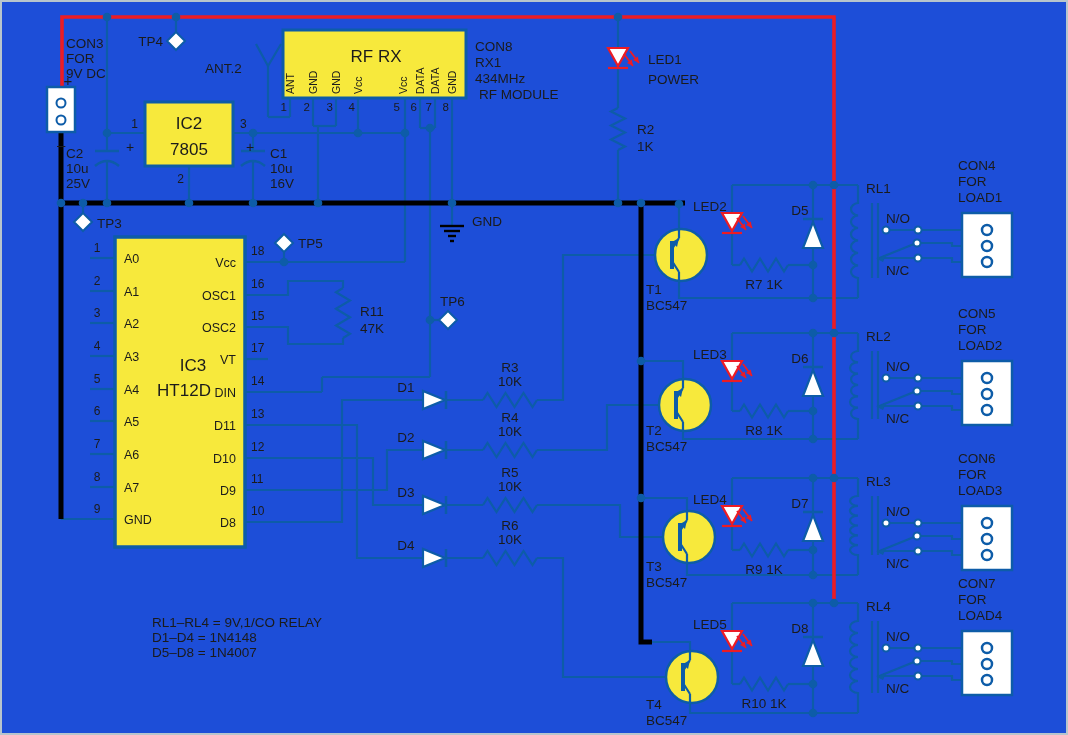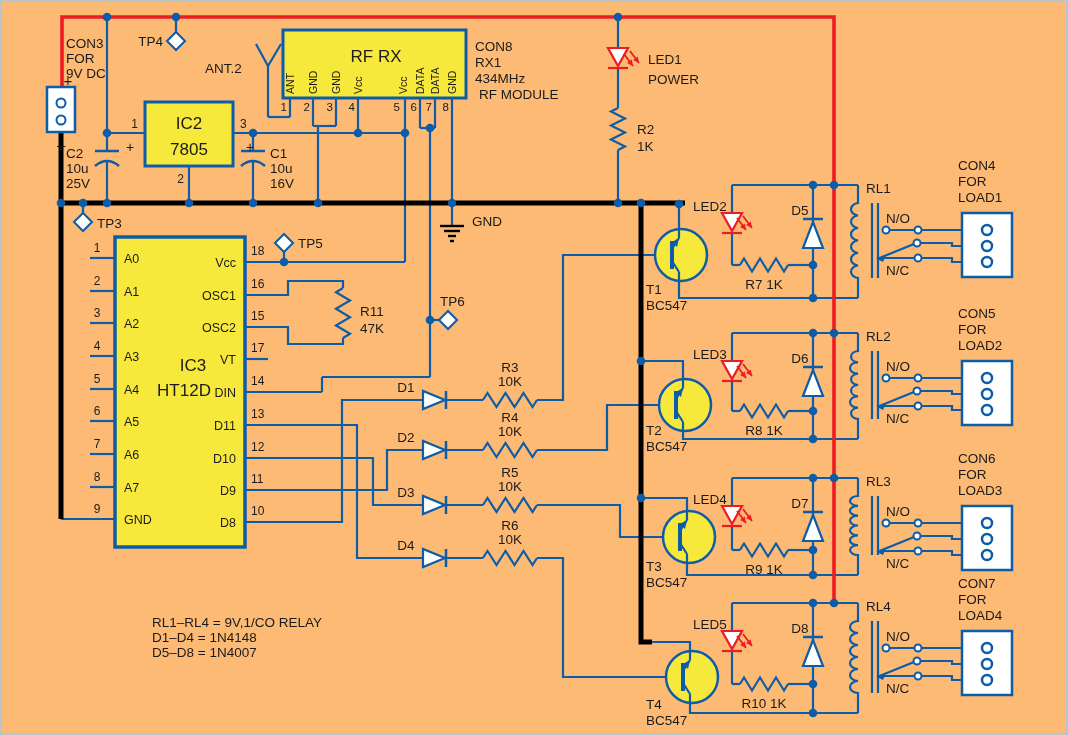--- a/index.html
+++ b/index.html
@@ -1,16 +1,16 @@
 <!DOCTYPE html>
 <html><head>
 <meta charset="utf-8">
 <style>
   html,body{margin:0;padding:0;background:#e8ecee;}
-  .canvas{width:1068px;height:735px;background:#fdba74;position:relative;
+  .canvas{width:1068px;height:735px;background:#1d4ed8;position:relative;
           outline:2px solid #b7c5cd;outline-offset:-2px;margin:0 auto;}
   svg text{font-family:"Liberation Sans",sans-serif;fill:#1b1b1b;}
 </style>
 </head>
 <body>
 
 <div class="canvas">
 <svg id="schem" width="1068" height="735" viewBox="0 0 1068 735">
   <g id="layer-blue" fill="none" stroke="#0d5ca8" stroke-width="2.2">
         <path d="M107,17 V151"></path>

